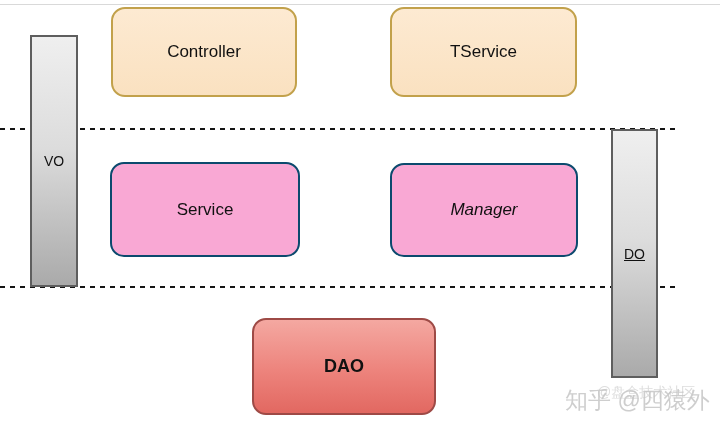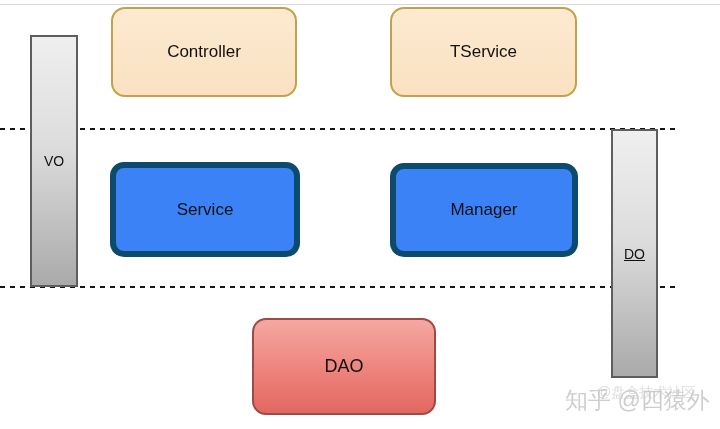--- a/index.html
+++ b/index.html
@@ -35,32 +35,32 @@
     border-radius:14px;
     box-sizing:border-box;
     display:flex;align-items:center;justify-content:center;
     font-size:17px;color:#111;
   }
   .node-orange{
     background:linear-gradient(180deg,#fdead2 0%,#fae1c0 100%);
     border:2px solid #c2a14b;
   }
   .node-purple{
-    background:#3b82f6;
-    border:6px solid #0c4a6e;
+    background:#f9a8d4;
+    border:2px solid #0c4a6e;
   }
   .node-red{
     background:linear-gradient(180deg,#f4a8a1 0%,#ed837c 55%,#e26861 100%);
     border:2px solid #9e4a46;
   }
   #controller-box{left:111px;top:7px;width:186px;height:90px;}
   #tservice-box{left:390px;top:7px;width:187px;height:90px;}
   #service-box{left:110px;top:162px;width:190px;height:95px;}
-  #manager-box{left:390px;top:163px;width:188px;height:94px;}
-  #dao-box{left:252px;top:318px;width:184px;height:97px;font-size:18px;}
+  #manager-box{left:390px;top:163px;width:188px;height:94px;font-style:italic;}
+  #dao-box{left:252px;top:318px;width:184px;height:97px;font-size:18px;font-weight:bold;}
   .watermark{
     position:absolute;color:#c6c6c6;white-space:nowrap;
     pointer-events:none;
   }
   #watermark-primary{left:565px;top:385px;font-size:23px;opacity:.85;}
   #watermark-secondary{left:597px;top:384px;font-size:14px;opacity:.6;}
 </style>
 </head>
 <body>
 

